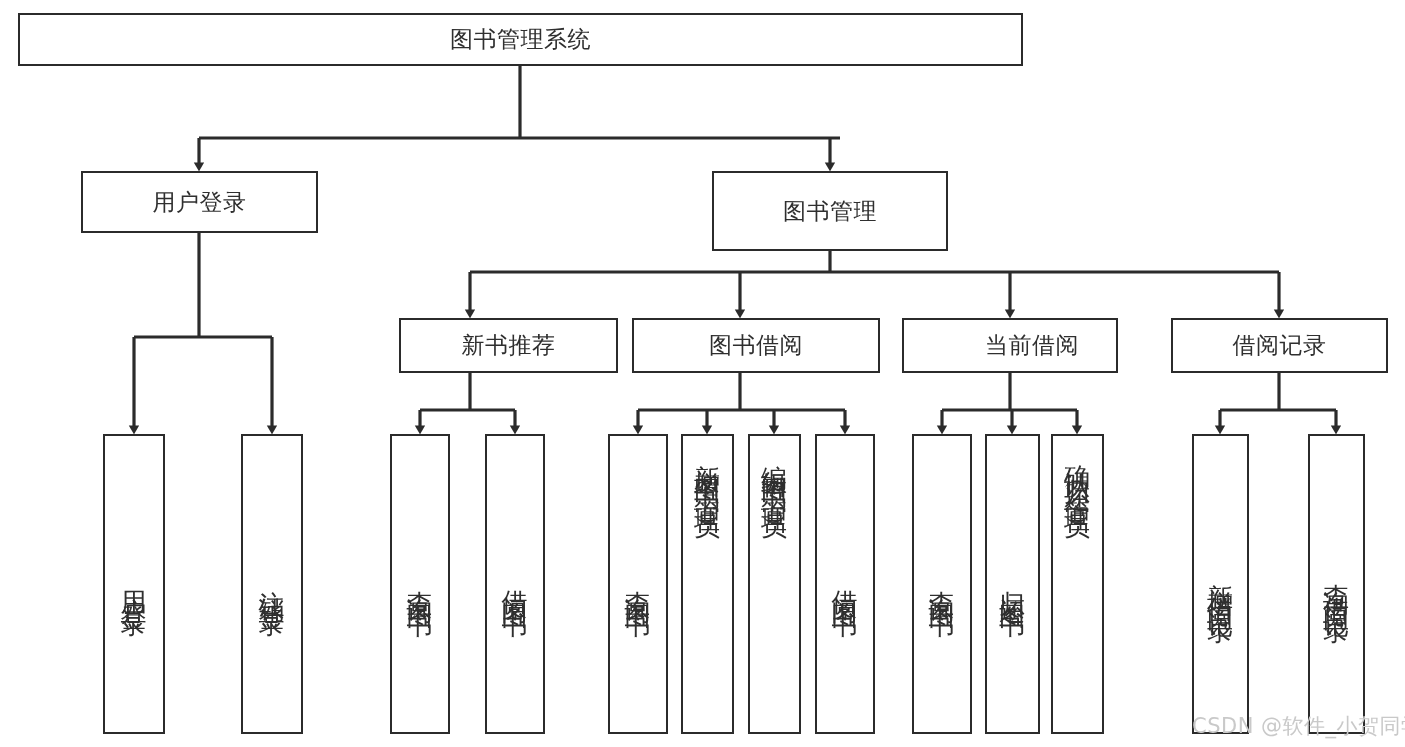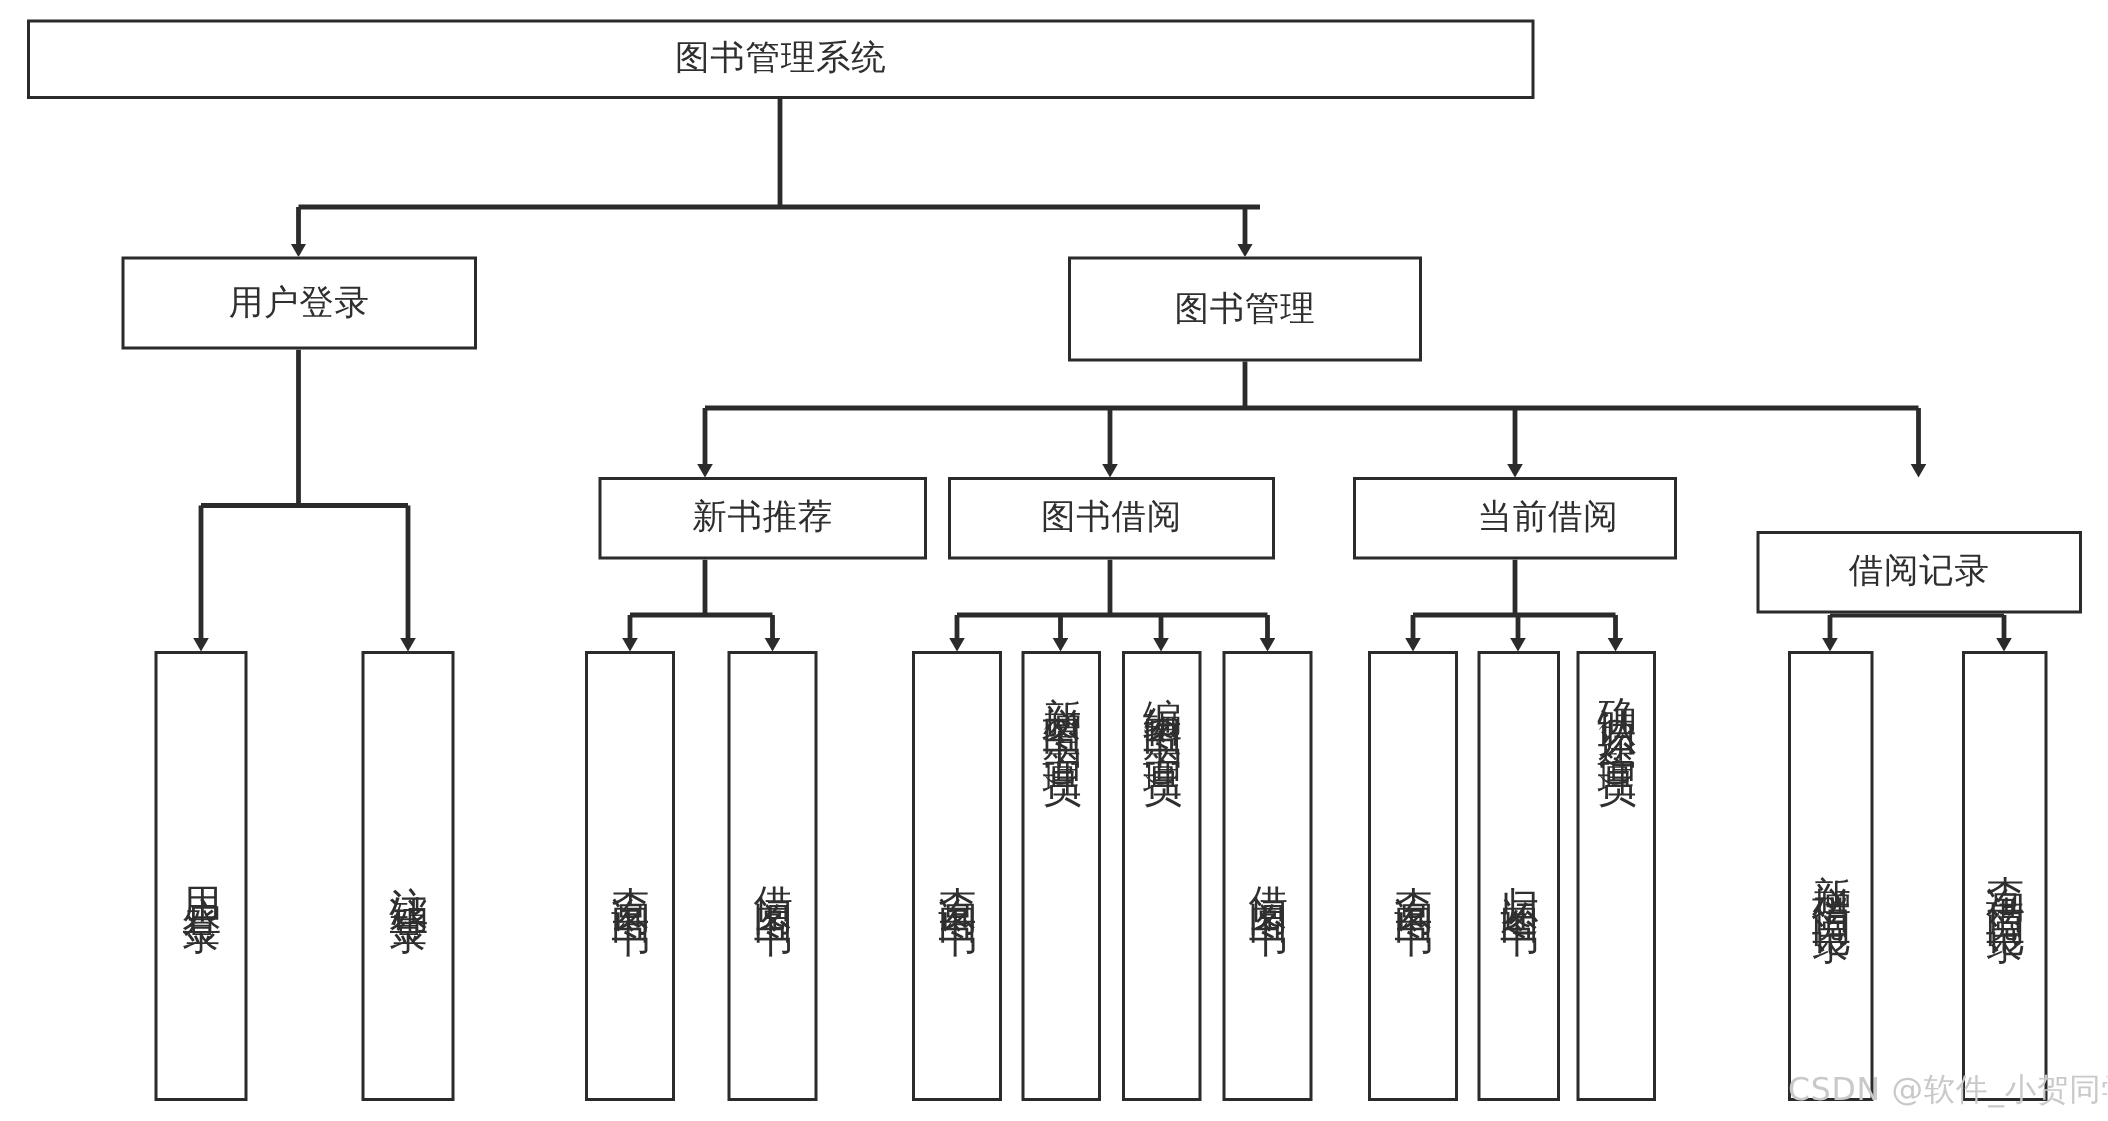--- a/index.html
+++ b/index.html
@@ -132,34 +132,34 @@
     </g>
   </svg>
 
   <div class="node horiz root" id="node-root" style="left: 18px; top: 13px; width: 1005px; height: 53px; border-color: rgb(43, 43, 43); color: rgb(47, 47, 47);">
     <span class="node-label">图书管理系统</span>
   </div>
 
   <div class="node horiz" id="node-l2-0" style="left: 81px; top: 171px; width: 237px; height: 62px; border-color: rgb(43, 43, 43); color: rgb(47, 47, 47);">
     <span class="node-label">用户登录</span>
   </div>
-  <div class="node horiz" id="node-l2-1" style="left: 712px; top: 171px; width: 236px; height: 70px; border-color: rgb(43, 43, 43); color: rgb(47, 47, 47);">
+  <div class="node horiz" id="node-l2-1" style="left: 712px; top: 171px; width: 236px; height: 80px; border-color: rgb(43, 43, 43); color: rgb(47, 47, 47);">
     <span class="node-label">图书管理</span>
   </div>
 
   <div class="node horiz" id="node-l3-0" style="left: 361px; top: 318px; width: 219px; height: 55px; border-color: rgb(43, 43, 43); color: rgb(47, 47, 47); margin-left: 38px;">
     <span class="node-label">新书推荐</span>
   </div>
-  <div class="node horiz" id="node-l3-1" style="left: 632px; top: 318px; width: 218px; height: 55px; border-color: rgb(43, 43, 43); color: rgb(47, 47, 47);">
+  <div class="node horiz" id="node-l3-1" style="left: 632px; top: 318px; width: 248px; height: 55px; border-color: rgb(43, 43, 43); color: rgb(47, 47, 47);">
     <span class="node-label">图书借阅</span>
   </div>
   <div class="node horiz" id="node-l3-2" style="left: 902px; top: 318px; width: 216px; height: 55px; border-color: rgb(43, 43, 43); color: rgb(47, 47, 47); padding-left: 44px;">
     <span class="node-label">当前借阅</span>
   </div>
-  <div class="node horiz" id="node-l3-3" style="left: 1171px; top: 318px; width: 217px; height: 55px; border-color: rgb(43, 43, 43); color: rgb(47, 47, 47); margin-top: 36px;">
+  <div class="node horiz" id="node-l3-3" style="left: 1171px; top: 318px; width: 217px; height: 55px; border-color: rgb(43, 43, 43); color: rgb(47, 47, 47);">
     <span class="node-label">借阅记录</span>
   </div>
 
   <div class="node vert short" id="node-leaf-0" style="left: 103px; top: 434px; width: 62px; height: 300px; border-color: rgb(43, 43, 43); color: rgb(47, 47, 47);">
     <span class="node-label">用户登录</span>
   </div>
   <div class="node vert short" id="node-leaf-1" style="left: 241px; top: 434px; width: 62px; height: 300px; border-color: rgb(43, 43, 43); color: rgb(47, 47, 47);">
     <span class="node-label">注销登录</span>
   </div>
   <div class="node vert short" id="node-leaf-2" style="left: 390px; top: 434px; width: 60px; height: 300px; border-color: rgb(43, 43, 43); color: rgb(47, 47, 47);">

